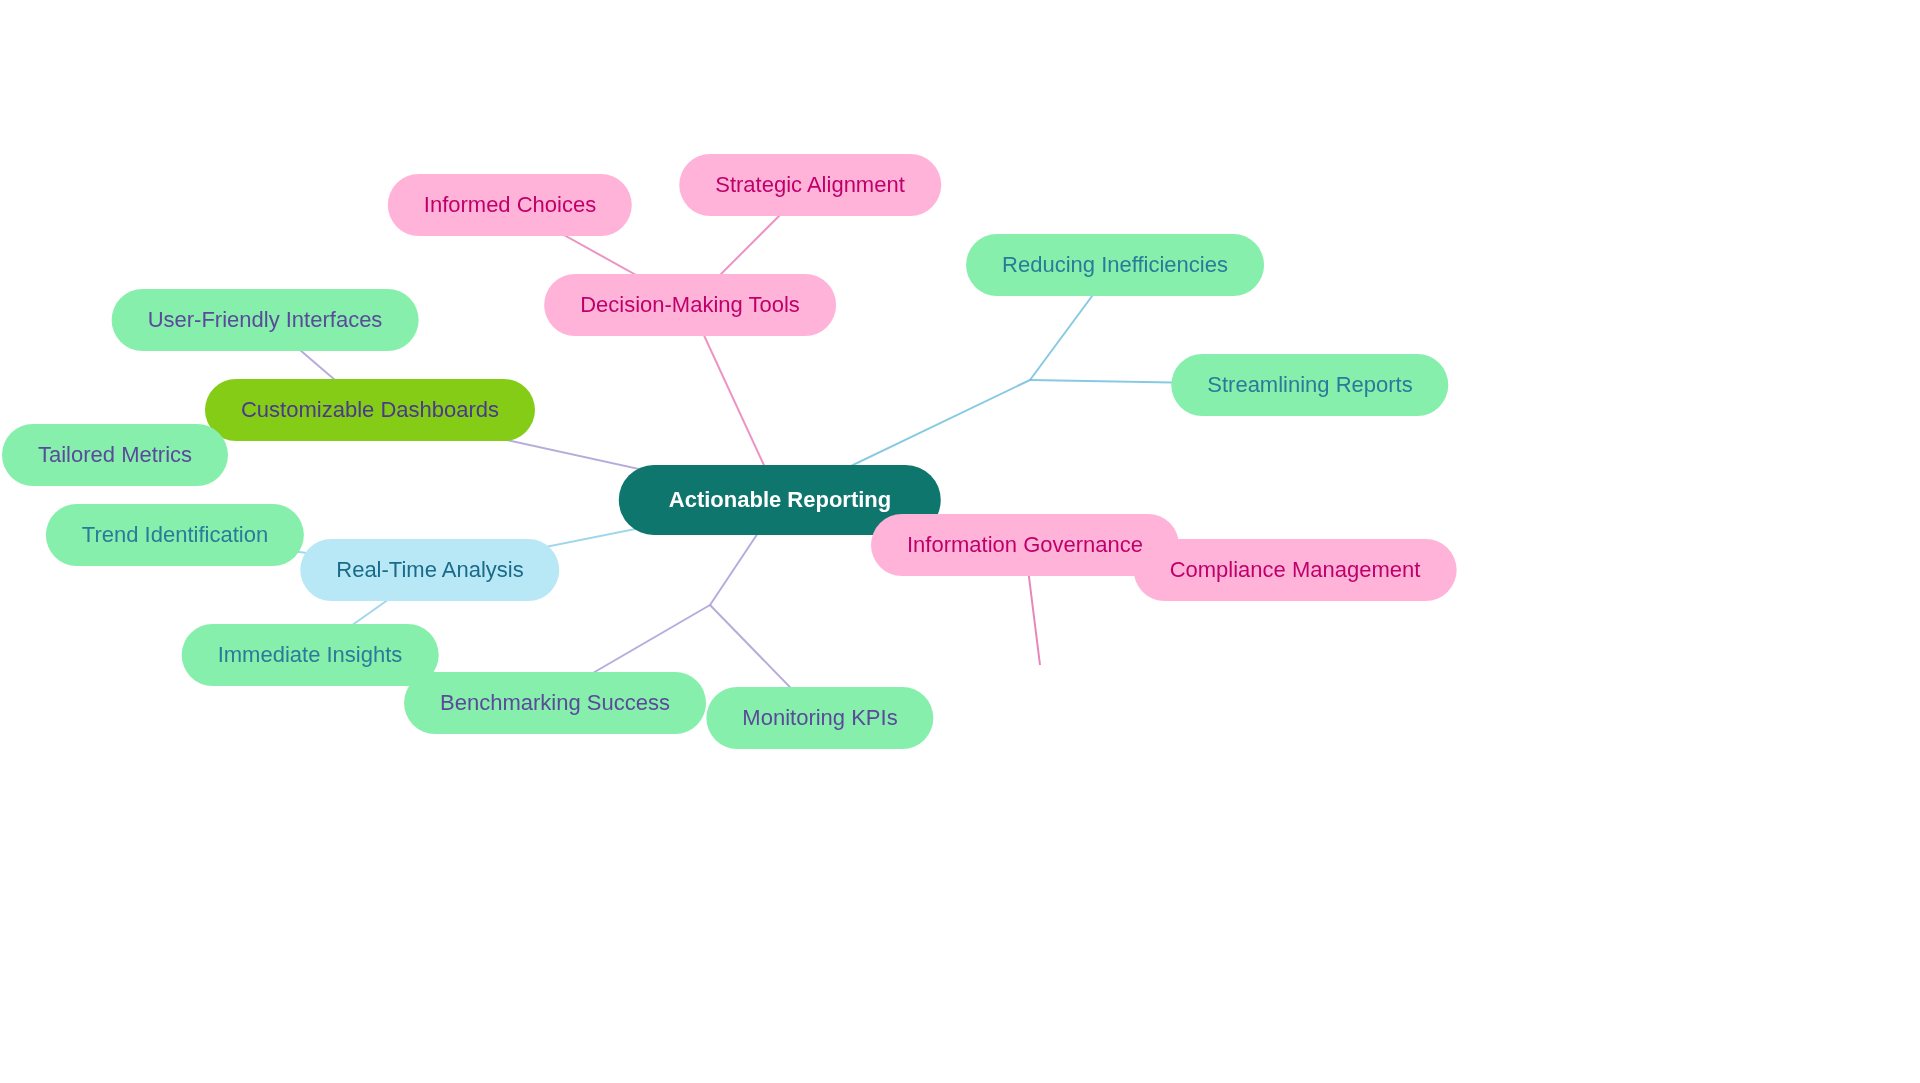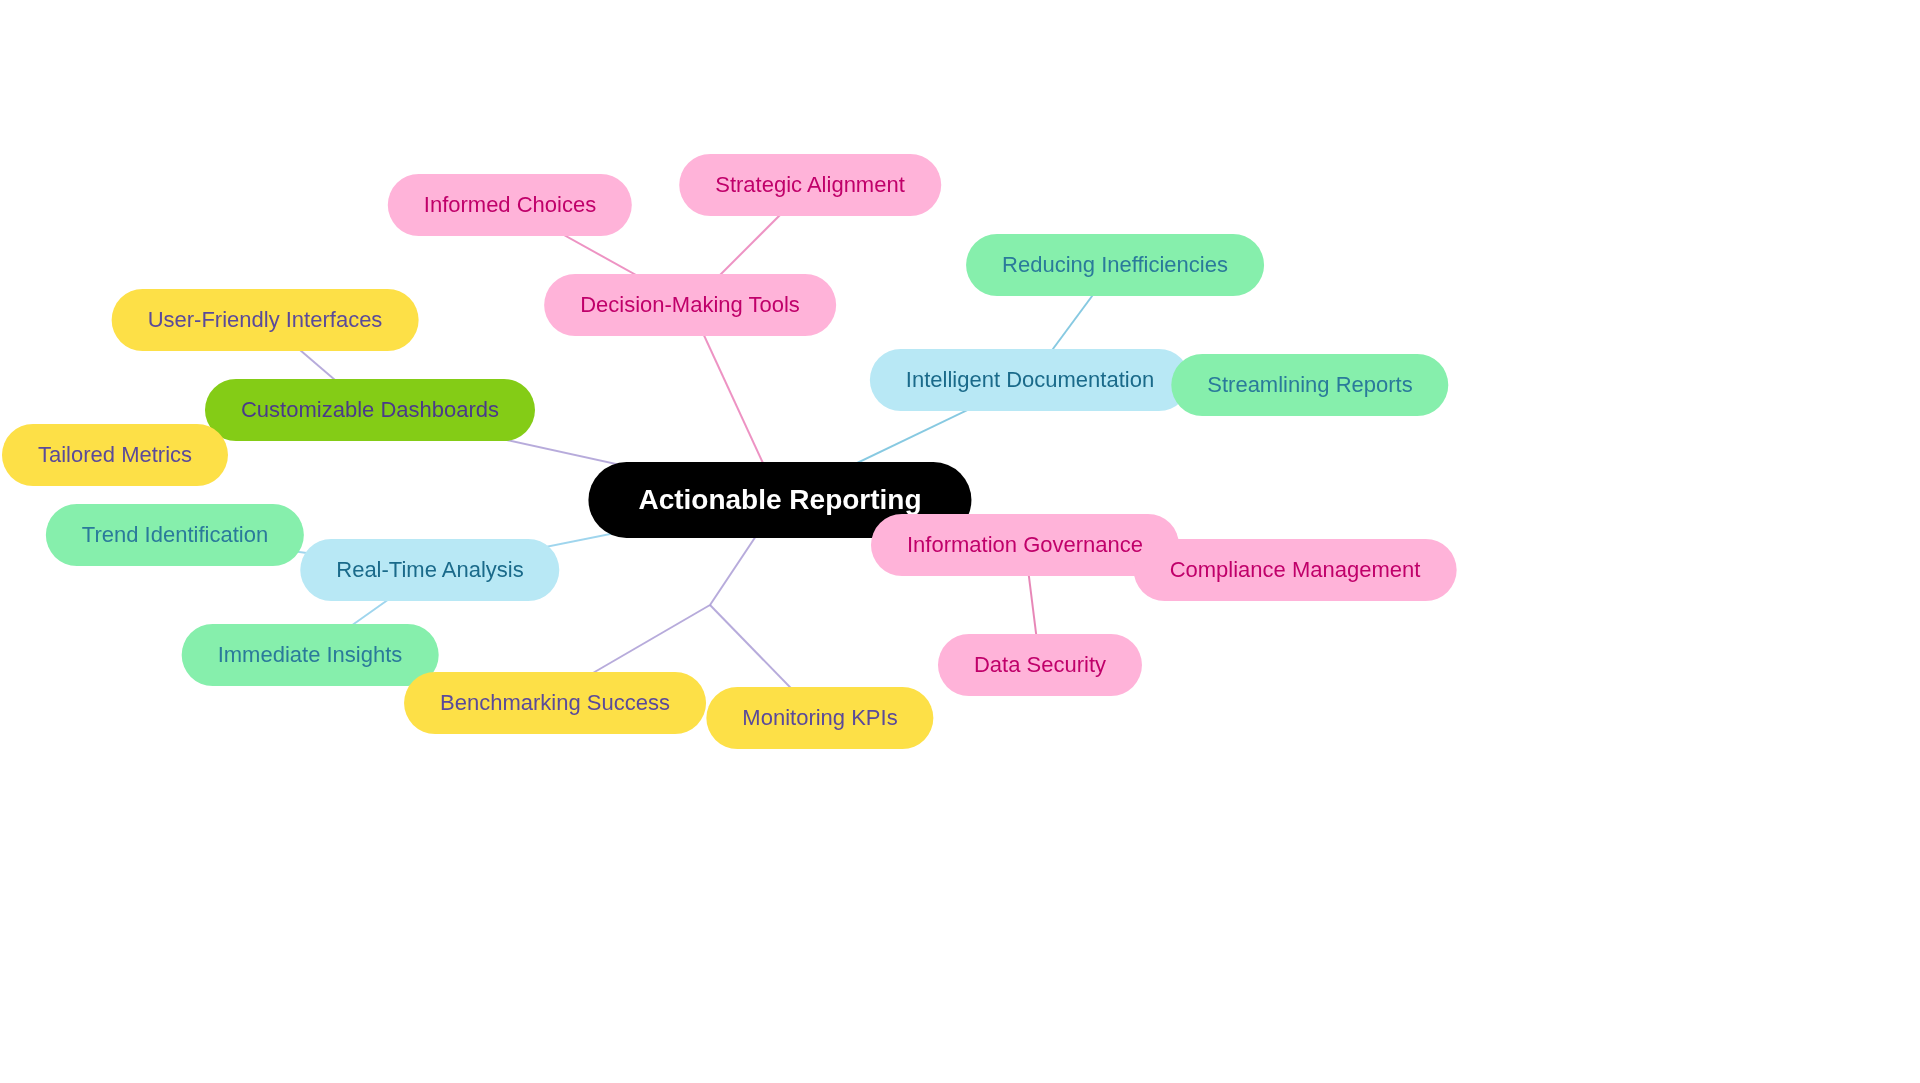--- a/index.html
+++ b/index.html
@@ -29,23 +29,23 @@
       display: flex;
       align-items: center;
       justify-content: center;
       text-align: center;
       font-size: 22px;
       font-weight: 500;
       cursor: default;
       transform: translate(-50%, -50%);
     }
     .node-center {
-      background: #000000;
+      background: #0f766e;
       color: #ffffff;
-      font-size: 28px;
+      font-size: 22px;
       font-weight: 600;
       padding: 22px 50px;
       border-radius: 50px;
     }
     .node-pink {
       background: #ffb3d9;
       color: #c0006a;
       border: none;
       padding: 18px 36px;
     }
@@ -55,21 +55,21 @@
       border: none;
       padding: 18px 36px;
     }
     .node-blue {
       background: #b8e8f5;
       color: #1a6a8a;
       border: none;
       padding: 18px 36px;
     }
     .node-light-lavender {
-      background: #fde047;
+      background: #86efac;
       color: #5a4a9a;
       border: none;
       padding: 18px 36px;
     }
     .node-light-blue {
       background: #86efac;
       color: #2a7a9a;
       border: none;
       padding: 18px 36px;
     }
@@ -103,19 +103,17 @@
     <div class="node node-light-lavender" style="left: 115px; top: 455px;">Tailored Metrics</div>
     <div class="node node-light-lavender" style="left: 265px; top: 320px;">User-Friendly Interfaces</div>
     <div class="node node-blue" style="left: 430px; top: 570px;">Real-Time Analysis</div>
     <div class="node node-light-blue" style="left: 175px; top: 535px; text-align: right;">Trend Identification</div>
     <div class="node node-light-blue" style="left: 310px; top: 655px;">Immediate Insights</div>
     <div class="node node-pink" style="left: 690px; top: 305px; text-align: right;">Decision-Making Tools</div>
     <div class="node node-pink" style="left: 510px; top: 205px;">Informed Choices</div>
     <div class="node node-pink" style="left: 810px; top: 185px;">Strategic Alignment</div>
     <div class="node node-light-lavender" style="left: 555px; top: 695px; margin-top: 8px;">Benchmarking Success</div>
     <div class="node node-light-lavender" style="left: 820px; top: 718px;">Monitoring KPIs</div>
-    <div class="node node-blue" style="left: 1030px; top: 380px;">Intelligent Documentation</div>
     <div class="node node-light-blue" style="left: 1115px; top: 265px;">Reducing Inefficiencies</div>
     <div class="node node-light-blue" style="left: 1310px; top: 385px; text-align: right;">Streamlining Reports</div>
     <div class="node node-pink" style="left: 1025px; top: 545px;">Information Governance</div>
     <div class="node node-pink" style="left: 1295px; top: 570px;">Compliance Management</div>
-    <div class="node node-pink" style="left: 1040px; top: 665px;">Data Security</div>
   </div>
 
 </body></html>

